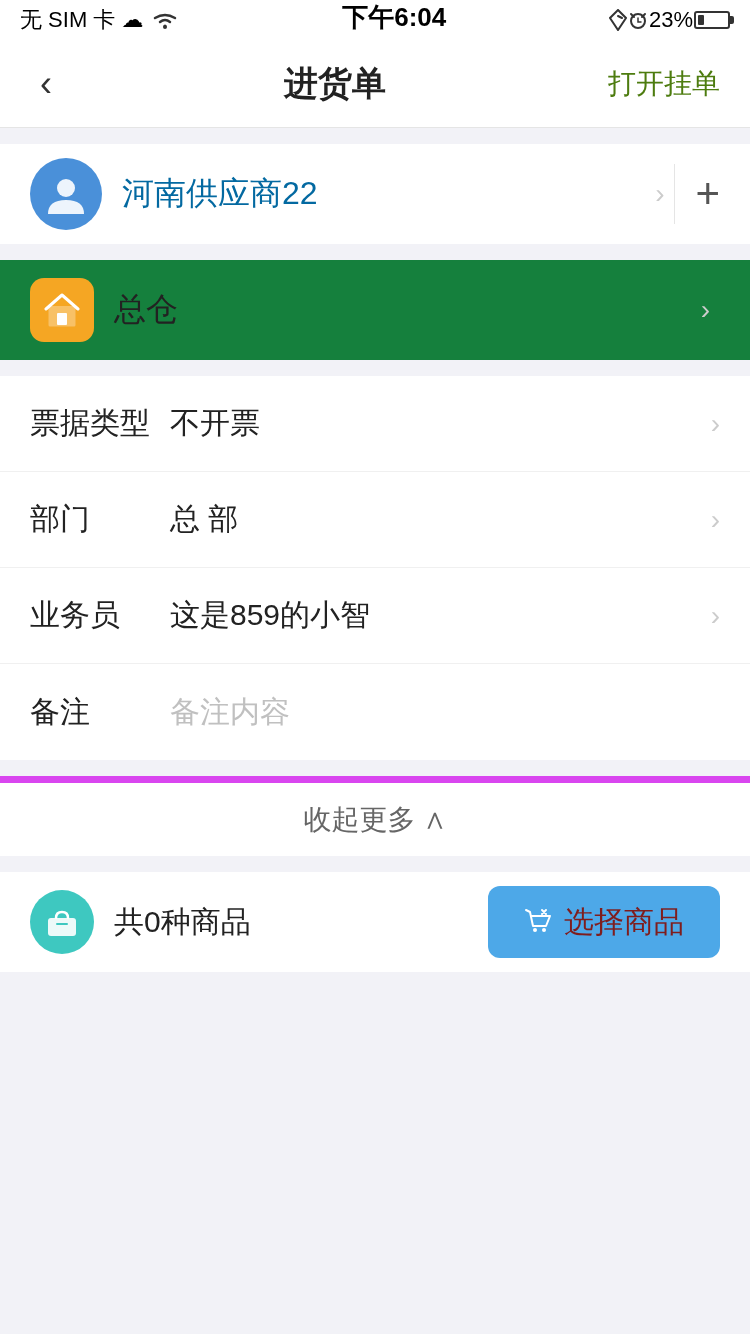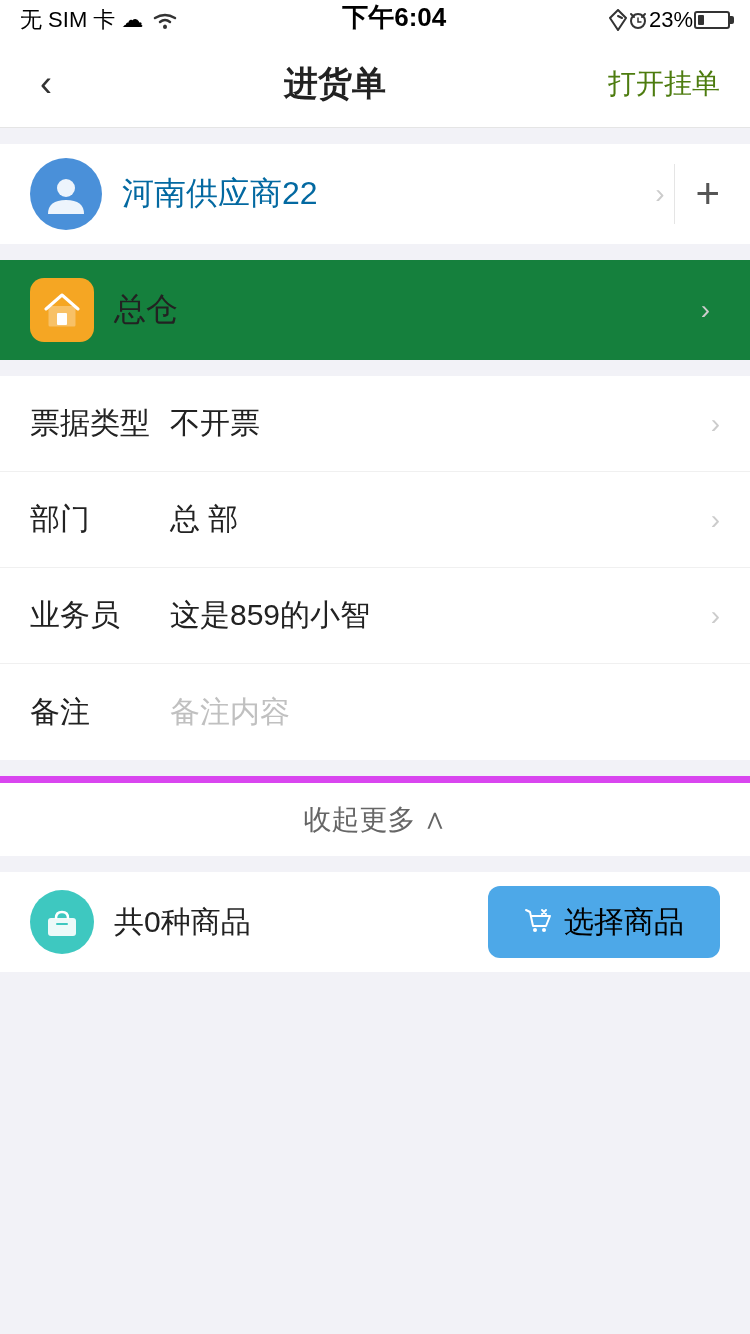--- a/index.html
+++ b/index.html
@@ -220,21 +220,21 @@
       justify-content: center;
       flex-shrink: 0;
     }
     .product-count {
       flex: 1;
       font-size: 30px;
       color: #222;
     }
     .select-btn {
       background: #4da8e8;
-      color: #000000;
+      color: #7f1d1d;
       border: none;
       border-radius: 12px;
       height: 72px;
       padding: 12px 36px;
       font-size: 30px;
       display: flex;
       align-items: center;
       gap: 12px;
       cursor: pointer;
     }

